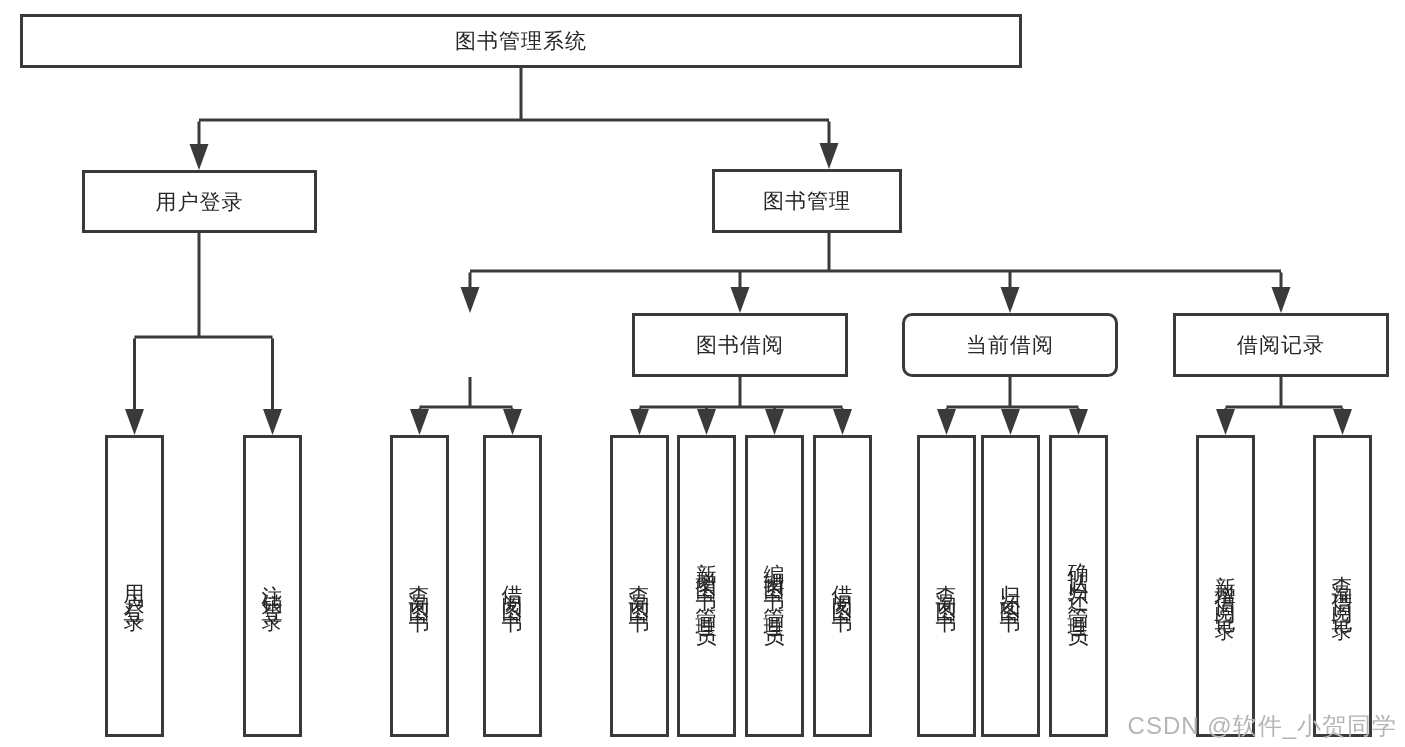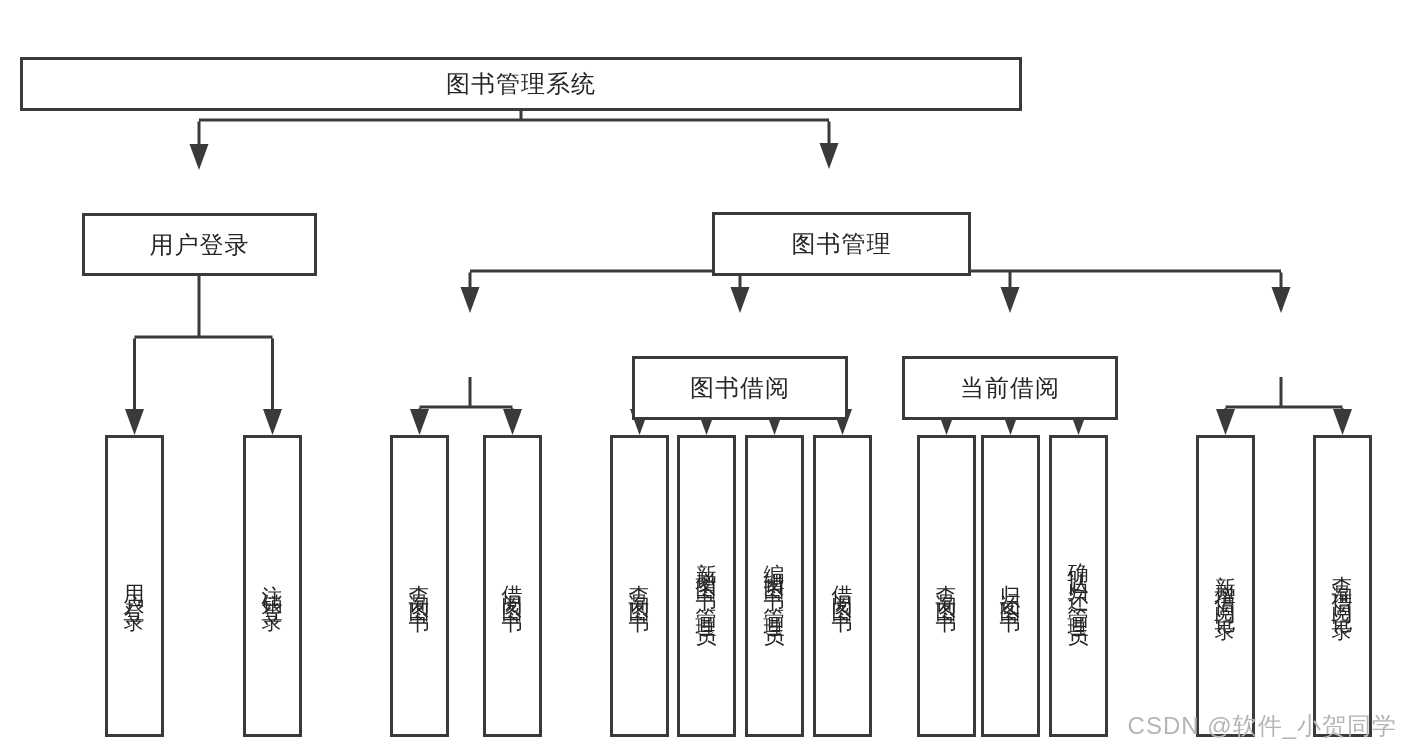--- a/index.html
+++ b/index.html
@@ -19,21 +19,21 @@
   .wires{position:absolute;left:0;top:0;width:1405px;height:747px;}
   .wires path{stroke:var(--line);stroke-width:3;fill:none;}
   .wires polygon{fill:var(--line);stroke:none;}
   .box{
     position:absolute;box-sizing:border-box;
     background:var(--box-fill);
     border:3px solid var(--line);
     display:flex;align-items:center;justify-content:center;
     color:var(--text);
   }
-  .box-h{font-size:24px;letter-spacing:1px;white-space:nowrap;margin-top:43px;}
+  .box-h{font-size:21px;letter-spacing:1px;white-space:nowrap;}
   .vtext{
     writing-mode:vertical-rl;
     text-orientation:mixed;
     font-size:21px;
     letter-spacing:9px;
     line-height:1;
   }
   .watermark{
     position:absolute;right:8px;bottom:5px;
     font-size:24px;color:var(--watermark);
@@ -77,24 +77,25 @@
     <polygon points="1078.5,435 1069,409 1088,409"></polygon>
 
     <path d="M1281 377 V408.5 M1225.5 407 H1342.5 M1225.5 408.5 V413 M1342.5 408.5 V413"></path>
     <polygon points="1225.5,435 1216,409 1235,409"></polygon>
     <polygon points="1342.5,435 1333,409 1352,409"></polygon>
   </svg>
 
   <div class="box box-h" style="left:20px;top:14px;width:1002px;height:54px;">图书管理系统</div>
 
   <div class="box box-h" style="left:82px;top:170px;width:235px;height:63px;">用户登录</div>
-  <div class="box box-h" style="left:712px;top:169px;width:259px;height:64px;">图书管理</div>
+  <div class="box box-h" style="left:712px;top:169px;width:190px;height:64px;">图书管理</div>
 
   <div class="box box-h" style="left:632px;top:313px;width:216px;height:64px;">图书借阅</div>
-  <div class="box box-h" style="left:902px;top:313px;width:216px;height:64px;">当前借阅</div>
+  <div class="box box-h" style="left:902px;top:313px;width:216px;height:64px;border-radius:10px;">当前借阅</div>
+  <div class="box box-h" style="left:1173px;top:313px;width:216px;height:64px;">借阅记录</div>
 
   <div class="box" style="left:105px;top:435px;width:59px;height:302px;">
     <span class="vtext">用户登录</span>
   </div>
   <div class="box" style="left:243px;top:435px;width:59px;height:302px;">
     <span class="vtext">注销登录</span>
   </div>
 
   <div class="box" style="left:390px;top:435px;width:59px;height:302px;">
     <span class="vtext">查询图书</span>

